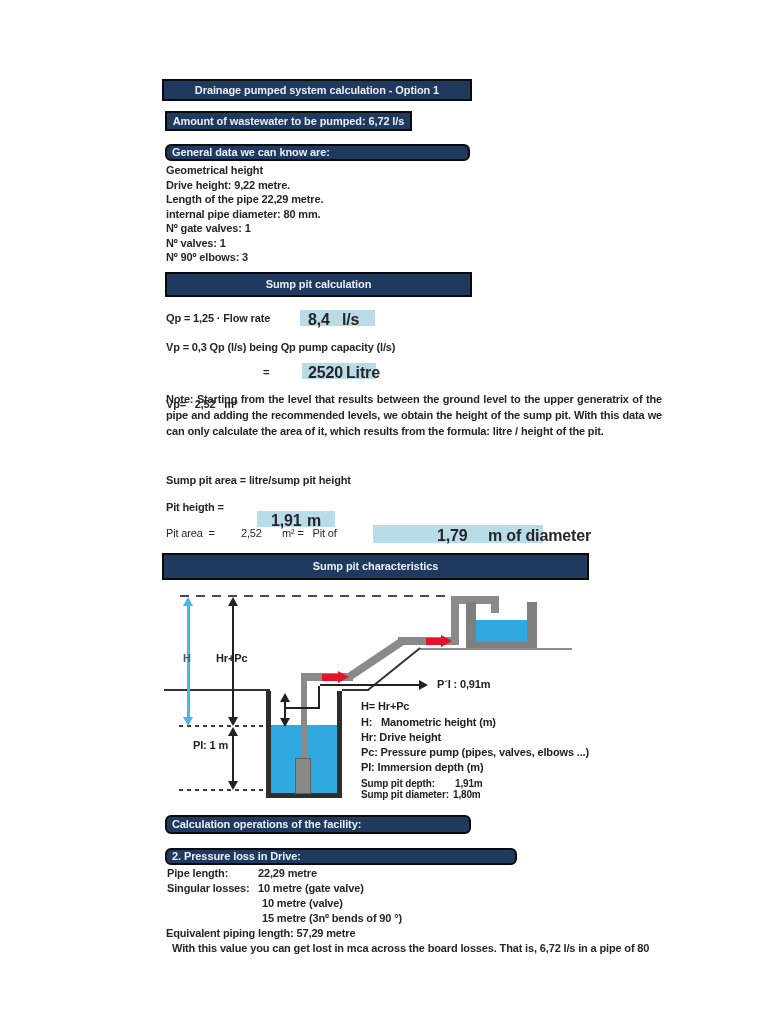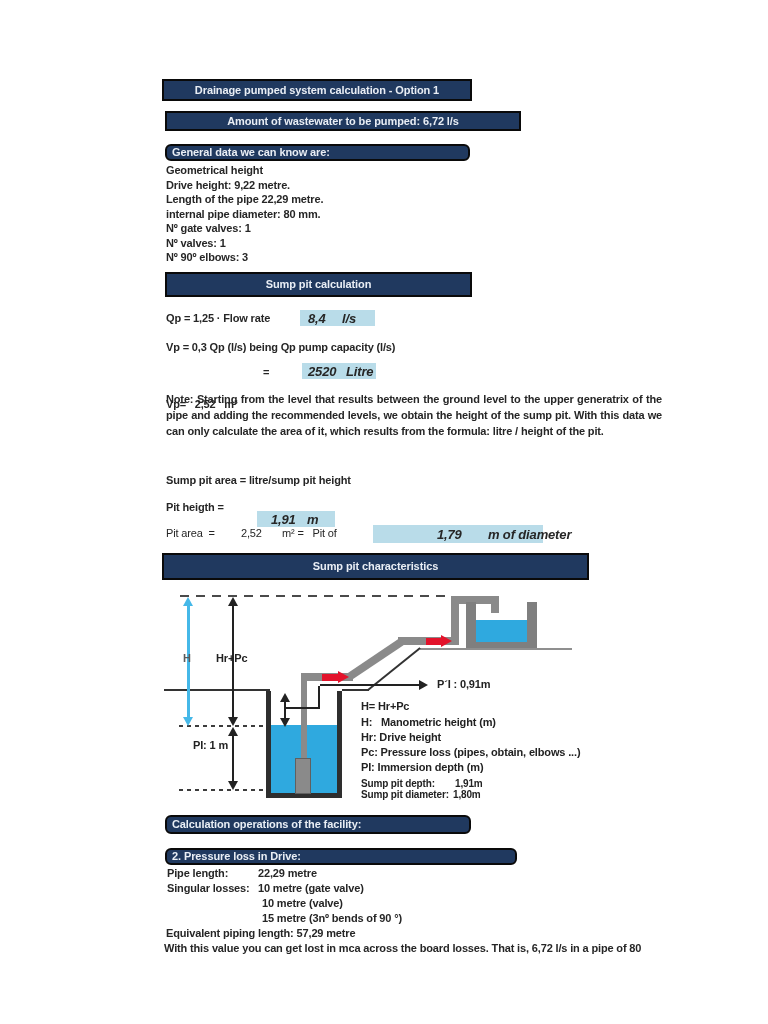--- a/index.html
+++ b/index.html
@@ -7,21 +7,21 @@
         font-family:"Liberation Sans",sans-serif;color:#262626;}
   .hbar{position:absolute;background:#20395f;border:2px solid #0a0a0a;color:#e9eef5;
         font-size:11px;font-weight:bold;letter-spacing:-0.1px;box-sizing:border-box;}
   .hbar.center{text-align:center;}
   .hbar.left{text-align:left;padding-left:5px;border-radius:6px;}
   .txt{position:absolute;font-size:11px;font-weight:600;letter-spacing:-0.15px;white-space:nowrap;}
   .txt.b{font-weight:bold;}
   .txt.r{font-weight:400;}
   .pre{white-space:pre;}
   .cell{position:absolute;background:#b9dce9;}
-  .cell span{position:absolute;top:1px;font-size:13px;font-weight:bold;letter-spacing:-0.15px;white-space:nowrap;font-style:italic;}
+  .cell span{position:absolute;top:1px;font-size:16px;font-weight:bold;letter-spacing:-0.15px;white-space:nowrap;}
   .para{position:absolute;font-size:11px;font-weight:600;letter-spacing:-0.15px;line-height:15.9px;
         text-align:justify;white-space:normal;}
   .shape{position:absolute;}
   .dash-long{position:absolute;height:2px;background:repeating-linear-gradient(90deg,#4a4a4a 0 9px,transparent 9px 16px);}
   .dash-fine{position:absolute;height:2px;background:repeating-linear-gradient(90deg,#3c3c3c 0 4px,transparent 4px 8px);}
   .line{position:absolute;background:#333;}
   .pipe{position:absolute;background:#8a8a8a;}
   .tri{position:absolute;width:0;height:0;}
   .tri-up-cyan{border-left:5px solid transparent;border-right:5px solid transparent;border-bottom:9px solid #45b8e8;}
   .tri-down-cyan{border-left:5px solid transparent;border-right:5px solid transparent;border-top:9px solid #45b8e8;}
@@ -34,21 +34,21 @@
   .dlabel.small{font-size:10px;}
   .dlabel.gray{color:#5a5a5a;}
 </style>
 </head>
 <body>
 
 <div class="page">
 
   <div class="hbar center" style="left:162px;top:79px;width:310px;height:22px;line-height:18px;"><span>Drainage pumped system calculation - Option 1</span></div>
 
-  <div class="hbar center" style="left:165px;top:111px;width:356px;height:20px;line-height:16px;"><span>Amount of wastewater to be pumped: 6,72 l/s</span></div>
+  <div class="hbar center" style="left:165px;top:111px;width:247px;height:20px;line-height:16px;"><span>Amount of wastewater to be pumped: 6,72 l/s</span></div>
 
   <div class="hbar left" style="left:165px;top:144px;width:305px;height:17px;line-height:13px;"><span>General data we can know are:</span></div>
 
   <div class="txt b" style="left:166px;top:164px;">Geometrical height</div>
   <div class="txt" style="left:166px;top:179px;">Drive height: 9,22 metre.</div>
   <div class="txt" style="left:166px;top:193px;">Length of the pipe 22,29 metre.</div>
   <div class="txt" style="left:166px;top:208px;">internal pipe diameter: 80 mm.</div>
   <div class="txt" style="left:166px;top:222px;">Nº gate valves: 1</div>
   <div class="txt" style="left:166px;top:237px;">Nº valves: 1</div>
   <div class="txt" style="left:166px;top:251px;">Nº 90º elbows: 3</div>
@@ -143,33 +143,33 @@
   <div class="shape" style="left:286px;top:707px;width:34px;height:2px;background:#222;"></div>
   <div class="shape" style="left:318px;top:686px;width:2px;height:22px;background:#222;"></div>
 
   <div class="shape" style="left:320px;top:684px;width:100px;height:2px;background:#222;"></div>
   <div class="tri tri-right-dark" style="left:419px;top:680px;"></div>
   <div class="dlabel" style="left:437px;top:678px;">P´I : 0,91m</div>
 
   <div class="dlabel" style="left:361px;top:700px;">H= Hr+Pc</div>
   <div class="dlabel" style="left:361px;top:716px;">H:   Manometric height (m)</div>
   <div class="dlabel" style="left:361px;top:731px;">Hr: Drive height</div>
-  <div class="dlabel" style="left:361px;top:746px;">Pc: Pressure loss (pipes, obtain, elbows ...)</div>
+  <div class="dlabel" style="left:361px;top:746px;">Pc: Pressure pump (pipes, valves, elbows ...)</div>
   <div class="dlabel" style="left:361px;top:761px;">PI: Immersion depth (m)</div>
   <div class="dlabel small" style="left:361px;top:778px;">Sump pit depth:</div>
   <div class="dlabel small" style="left:455px;top:778px;">1,91m</div>
   <div class="dlabel small" style="left:361px;top:789px;">Sump pit diameter:</div>
   <div class="dlabel small" style="left:453px;top:789px;">1,80m</div>
 
   <div class="hbar left" style="left:165px;top:815px;width:306px;height:19px;line-height:15px;"><span>Calculation operations of the facility:</span></div>
 
   <div class="hbar left" style="left:165px;top:848px;width:352px;height:17px;line-height:13px;"><span>2. Pressure loss in Drive:</span></div>
 
   <div class="txt" style="left:167px;top:867px;">Pipe length:</div>
   <div class="txt" style="left:258px;top:867px;">22,29 metre</div>
   <div class="txt" style="left:167px;top:882px;">Singular losses:</div>
   <div class="txt" style="left:258px;top:882px;">10 metre (gate valve)</div>
   <div class="txt" style="left:262px;top:897px;">10 metre (valve)</div>
   <div class="txt" style="left:262px;top:912px;">15 metre (3nº bends of 90 °)</div>
   <div class="txt b" style="left:166px;top:927px;">Equivalent piping length: 57,29 metre</div>
-  <div class="txt" style="left:164px;top:942px;">With this value you can get lost in mca across the board losses. That is, 6,72 l/s in a pipe of 80</div>
+  <div class="txt" style="left:172px;top:942px;">With this value you can get lost in mca across the board losses. That is, 6,72 l/s in a pipe of 80</div>
 
 </div>
 
 </body></html>

